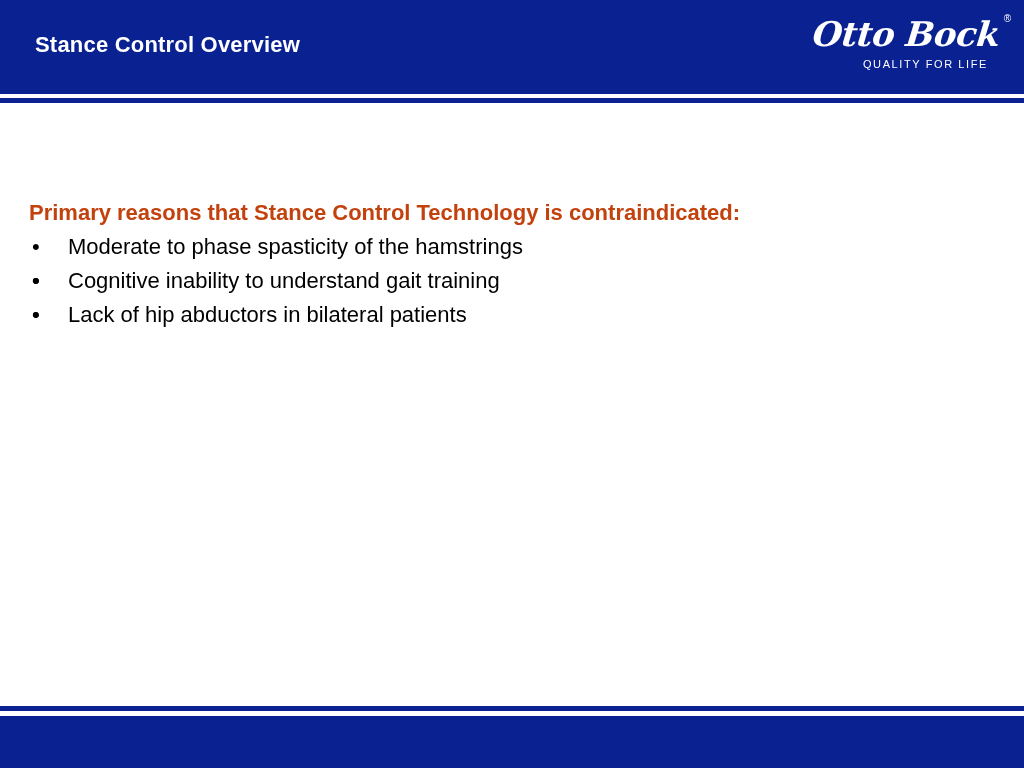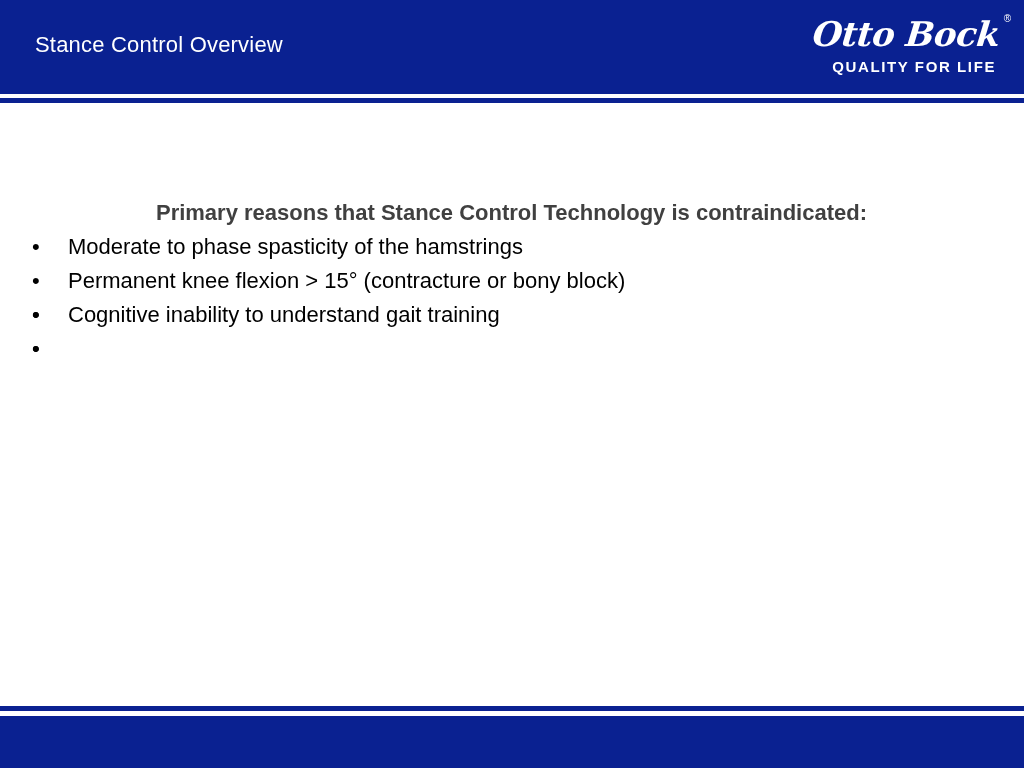--- a/index.html
+++ b/index.html
@@ -22,21 +22,21 @@
     top: 0;
     width: 1024px;
     height: 94px;
     background: #0a2191;
   }
   .slide-title {
     position: absolute;
     left: 35px;
     top: 32px;
     font-size: 22px;
-    font-weight: normal;
+    font-weight: bold;
     color: #ffffff;
     letter-spacing: 0.2px;
     white-space: nowrap;
   }
 
   
   .logo-block {
     position: absolute;
     right: 24px;
     top: 14px;
@@ -66,23 +66,23 @@
     top: 0px;
     font-size: 10px;
     line-height: 10px;
     color: #ffffff;
     font-family: "Liberation Sans", sans-serif;
     font-style: normal;
     font-weight: normal;
   }
   .logo-tagline {
     margin-top: 4px;
-    margin-right: 4px;
-    font-size: 15px;
-    font-weight: bold;
+    margin-right: 12px;
+    font-size: 11px;
+    font-weight: normal;
     color: #ffffff;
     letter-spacing: 1.6px;
     white-space: nowrap;
   }
 
   
   .rule {
     position: absolute;
     left: 0;
     width: 1024px;
@@ -103,24 +103,23 @@
   
   .content {
     position: absolute;
     left: 29px;
     top: 196px;
     width: 965px;
   }
   .content-heading {
     font-size: 22px;
     font-weight: bold;
-    color: #404040;
+    color: #c2410c;
     line-height: 34px;
     margin: 0 0 0 0;
-    text-align: center;
   }
   .bullet-list {
     list-style: none;
     margin: 0;
     padding: 0;
   }
   .bullet-item {
     position: relative;
     padding-left: 39px;
     font-size: 22px;
@@ -156,32 +155,32 @@
 <div class="content">
   <div class="content-heading">Primary reasons that Stance Control Technology is contraindicated:</div>
 
   <ul class="bullet-list">
     <li class="bullet-item">
       <span class="bullet-marker">•</span>
       <span>Moderate to phase spasticity of the hamstrings</span>
     </li>
     <li class="bullet-item">
       <span class="bullet-marker">•</span>
-      <span>Permanent knee flexion &gt; 15° (contracture or bony block)</span>
     </li>
     <li class="bullet-item">
       <span class="bullet-marker">•</span>
     </li>
     <li class="bullet-item">
       <span class="bullet-marker">•</span>
       <span>Cognitive inability to understand gait training</span>
     </li>
     <li class="bullet-item">
       <span class="bullet-marker">•</span>
     </li>
     <li class="bullet-item">
       <span class="bullet-marker">•</span>
+      <span>Lack of hip abductors in bilateral patients</span>
     </li>
   </ul>
 </div>
 
 <div class="rule rule-footer-top"></div>
 <div class="footer-bar"></div>
 
 </body></html>

